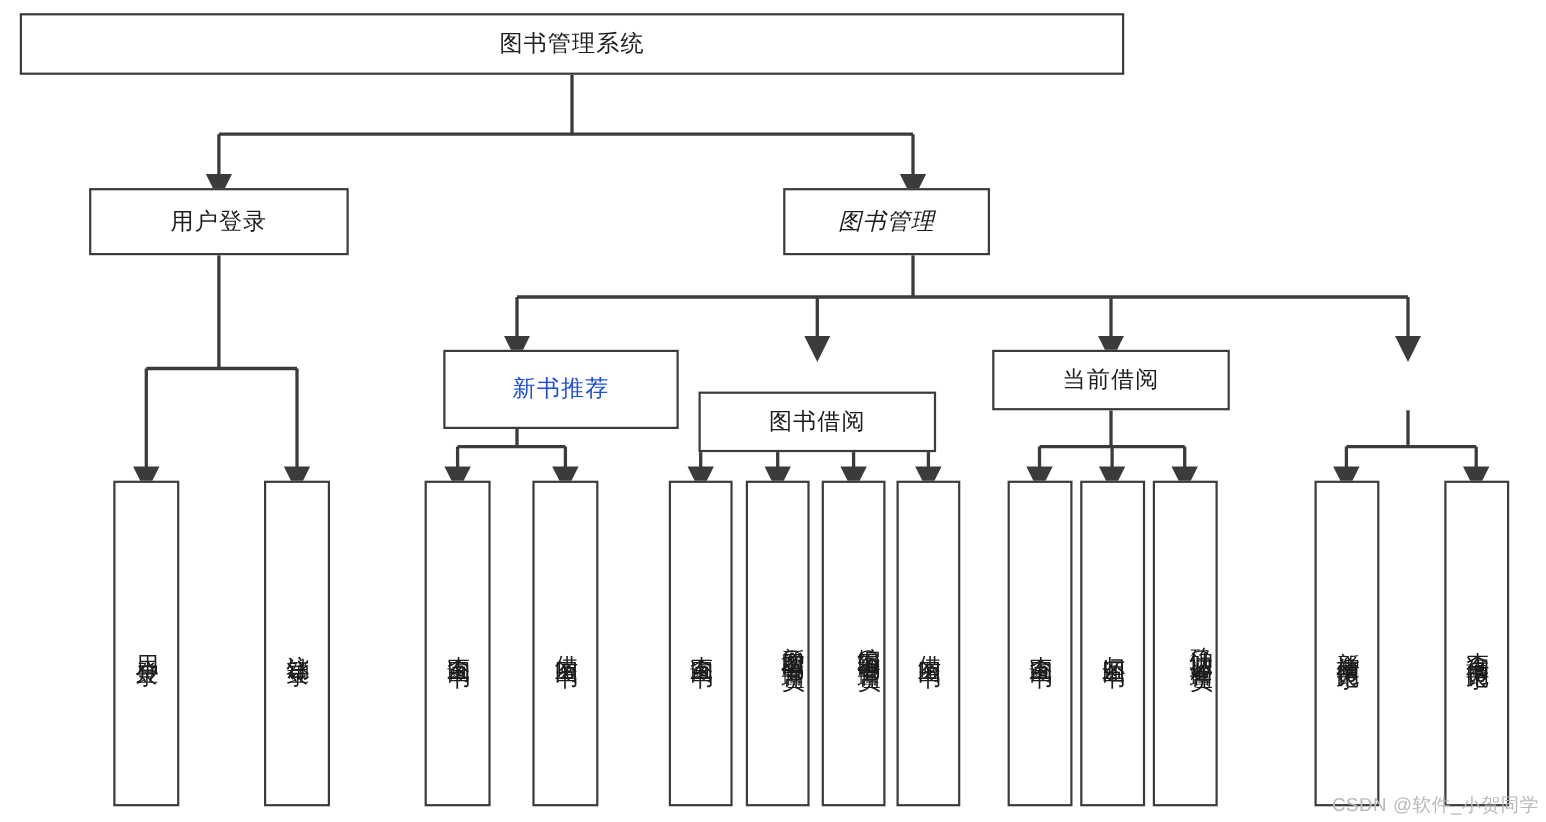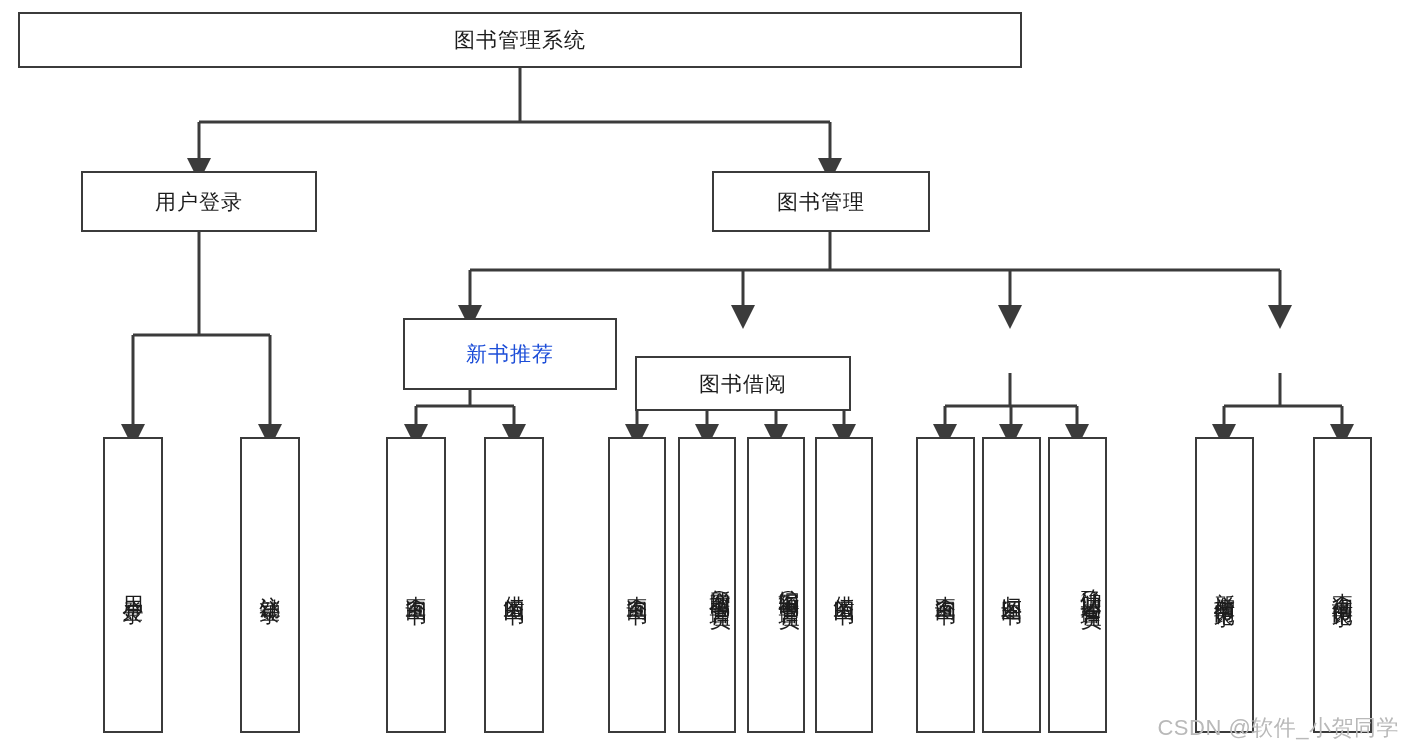--- a/index.html
+++ b/index.html
@@ -48,21 +48,21 @@
     align-items: flex-start;
     justify-content: center;
   }
   .node.vert.centerv {
     align-items: center;
   }
   .watermark {
     position: absolute;
     right: 6px;
     bottom: 4px;
-    font-size: 22px;
+    font-size: 17px;
     color: #b9b9b9;
     letter-spacing: 0.5px;
     white-space: nowrap;
   }
 </style>
 </head>
 <body>
 
 <div id="canvas" style="background: rgb(255, 255, 255);">
 
@@ -115,24 +115,25 @@
       <path d="M1280,373 L1280,406"></path>
       <path d="M1224,406 L1342,406"></path>
       <path d="M1224,406 L1224,427" marker-end="url(#arrow)"></path>
       <path d="M1342,406 L1342,427" marker-end="url(#arrow)"></path>
     </g>
   </svg>
 
   <div class="node horiz" style="left: 18px; top: 12px; width: 1004px; height: 56px; border-color: rgb(59, 59, 59); color: rgb(28, 28, 28); background: rgb(255, 255, 255);">图书管理系统</div>
 
   <div class="node horiz" style="left: 81px; top: 171px; width: 236px; height: 61px; border-color: rgb(59, 59, 59); color: rgb(28, 28, 28); background: rgb(255, 255, 255);">用户登录</div>
-  <div class="node horiz" style="left: 712px; top: 171px; width: 218px; height: 61px; border-color: rgb(59, 59, 59); color: rgb(28, 28, 28); background: rgb(255, 255, 255);">图书管理</div>
+  <div class="node horiz" style="left: 712px; top: 171px; width: 188px; height: 61px; border-color: rgb(59, 59, 59); color: rgb(28, 28, 28); background: rgb(255, 255, 255); font-style: italic;">图书管理</div>
 
   <div class="node horiz" style="left: 363px; top: 318px; width: 214px; height: 72px; border-color: rgb(59, 59, 59); color: #1d4ed8; background: rgb(255, 255, 255); margin-left: 40px;">新书推荐</div>
   <div class="node horiz" style="left: 635px; top: 318px; width: 216px; height: 55px; border-color: rgb(59, 59, 59); color: rgb(28, 28, 28); background: rgb(255, 255, 255); margin-top: 38px;">图书借阅</div>
+  <div class="node horiz" style="left: 902px; top: 318px; width: 216px; height: 55px; border-color: rgb(59, 59, 59); color: rgb(28, 28, 28); background: rgb(255, 255, 255);">当前借阅</div>
 
   <div class="node vert centerv" style="left: 103px; top: 437px; width: 60px; height: 296px; border-color: rgb(59, 59, 59); color: rgb(28, 28, 28); background: rgb(255, 255, 255);">用户登录</div>
   <div class="node vert centerv" style="left: 240px; top: 437px; width: 60px; height: 296px; border-color: rgb(59, 59, 59); color: rgb(28, 28, 28); background: rgb(255, 255, 255);">注销登录</div>
   <div class="node vert centerv" style="left: 386px; top: 437px; width: 60px; height: 296px; border-color: rgb(59, 59, 59); color: rgb(28, 28, 28); background: rgb(255, 255, 255);">查询图书</div>
   <div class="node vert centerv" style="left: 484px; top: 437px; width: 60px; height: 296px; border-color: rgb(59, 59, 59); color: rgb(28, 28, 28); background: rgb(255, 255, 255);">借阅图书</div>
   <div class="node vert centerv" style="left: 608px; top: 437px; width: 58px; height: 296px; border-color: rgb(59, 59, 59); color: rgb(28, 28, 28); background: rgb(255, 255, 255);">查询图书</div>
   <div class="node vert" style="left: 678px; top: 437px; width: 58px; height: 296px; border-color: rgb(59, 59, 59); color: rgb(28, 28, 28); background: rgb(255, 255, 255);">新增图书（管理员）</div>
   <div class="node vert" style="left: 747px; top: 437px; width: 58px; height: 296px; border-color: rgb(59, 59, 59); color: rgb(28, 28, 28); background: rgb(255, 255, 255);">编辑图书（管理员）</div>
   <div class="node vert centerv" style="left: 815px; top: 437px; width: 58px; height: 296px; border-color: rgb(59, 59, 59); color: rgb(28, 28, 28); background: rgb(255, 255, 255);">借阅图书</div>
   <div class="node vert centerv" style="left: 916px; top: 437px; width: 59px; height: 296px; border-color: rgb(59, 59, 59); color: rgb(28, 28, 28); background: rgb(255, 255, 255);">查询图书</div>

